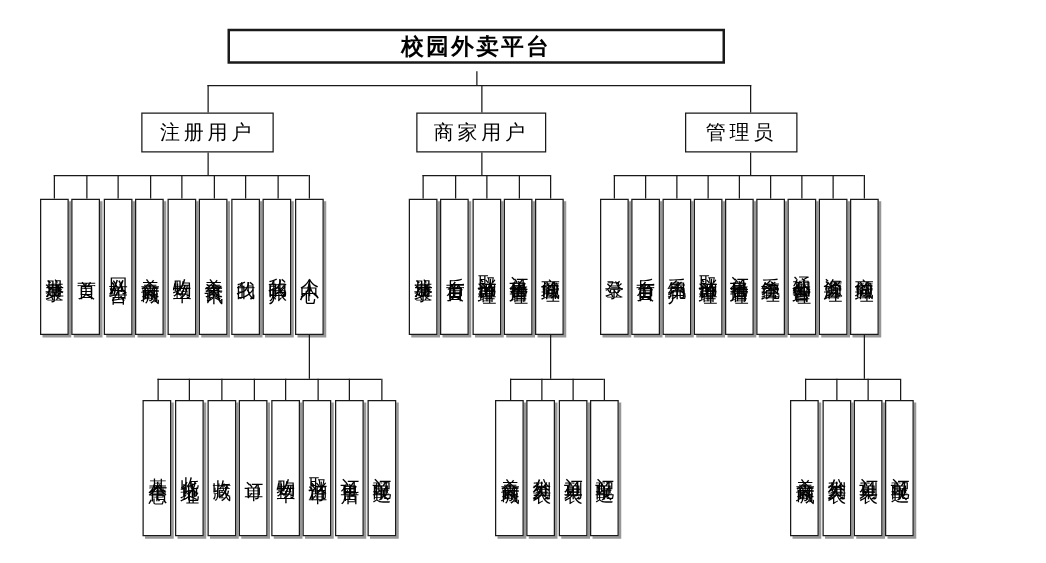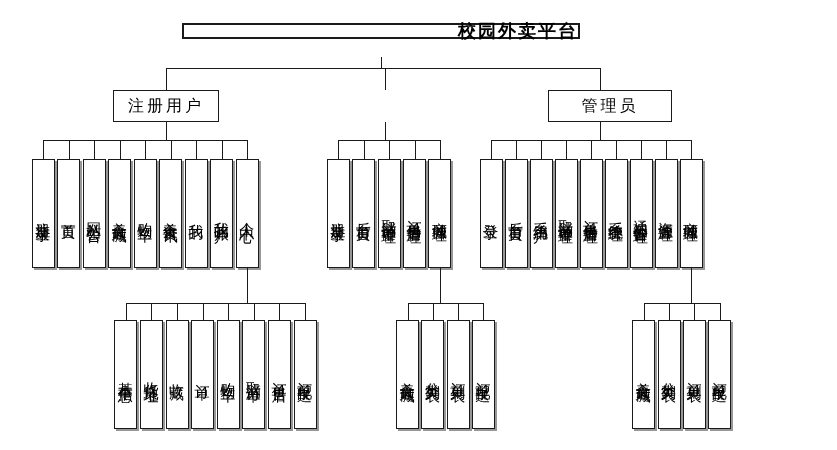--- a/index.html
+++ b/index.html
@@ -3,34 +3,34 @@
 <meta charset="utf-8">
 <style>
   html,body{margin:0;padding:0;background:#ffffff;}
   body{font-family:"Liberation Sans","DejaVu Sans",sans-serif;}
   #canvas{position:relative;width:837px;height:450px;background:#ffffff;overflow:hidden;}
 
   .hline{position:absolute;height:1px;background:#1a1a1a;}
   .vline{position:absolute;width:1px;background:#1a1a1a;}
 
   .root-box{
-    position:absolute;left:182px;top:23px;width:398px;height:16px;
+    position:absolute;left:182px;top:23px;width:398px;height:28px;
     box-sizing:border-box;border:2px solid #1a1a1a;background:#ffffff;
-    display:flex;align-items:center;justify-content:flex-end;
+    display:flex;align-items:center;justify-content:center;
     font-size:18px;font-weight:bold;letter-spacing:2px;color:#000;font-family:Liberation Mono, monospace;
   }
   .pbox{
     position:absolute;top:90px;height:32px;box-sizing:border-box;
     border:1.5px solid #1a1a1a;background:#ffffff;
     display:flex;align-items:center;justify-content:center;
     font-size:16px;letter-spacing:3px;color:#000;font-weight:500;
   }
   #p0{left:113px;width:106px;}
   #p1{left:333px;width:104px;}
-  #p2{left:548px;width:124px;}
+  #p2{left:548px;width:90px;}
 
   .vbox{
     position:absolute;width:23px;height:109px;box-sizing:border-box;
     border:1.3px solid #1a1a1a;background:#ffffff;
     box-shadow:2px 2px 0 #979797;
     display:flex;align-items:center;justify-content:center;
   }
   .vtext{
     writing-mode:vertical-rl;text-orientation:upright;
     font-size:15px;letter-spacing:2px;color:#000;font-weight:500;
@@ -43,20 +43,23 @@
 </style>
 </head>
 <body>
 
 <div id="canvas">
   <div class="root-box">
     <span>校园外卖平台</span>
   </div>
   <div class="pbox" id="p0">
     <span>注册用户</span>
+  </div>
+  <div class="pbox" id="p1">
+    <span>商家用户</span>
   </div>
   <div class="pbox" id="p2">
     <span>管理员</span>
   </div>
 <div class="vline" style="left: 381px; top: 57px; height: 10.5px;"></div>
     <div class="hline" style="left: 166px; top: 67.5px; width: 435px;"></div>
     <div class="vline" style="left: 166px; top: 67.5px; height: 22.5px;"></div>
     <div class="vline" style="left: 385px; top: 67.5px; height: 22.5px;"></div>
     <div class="vline" style="left: 600px; top: 67.5px; height: 22.5px;"></div>
     <div class="vline" style="left: 166px; top: 122px; height: 18px;"></div>

